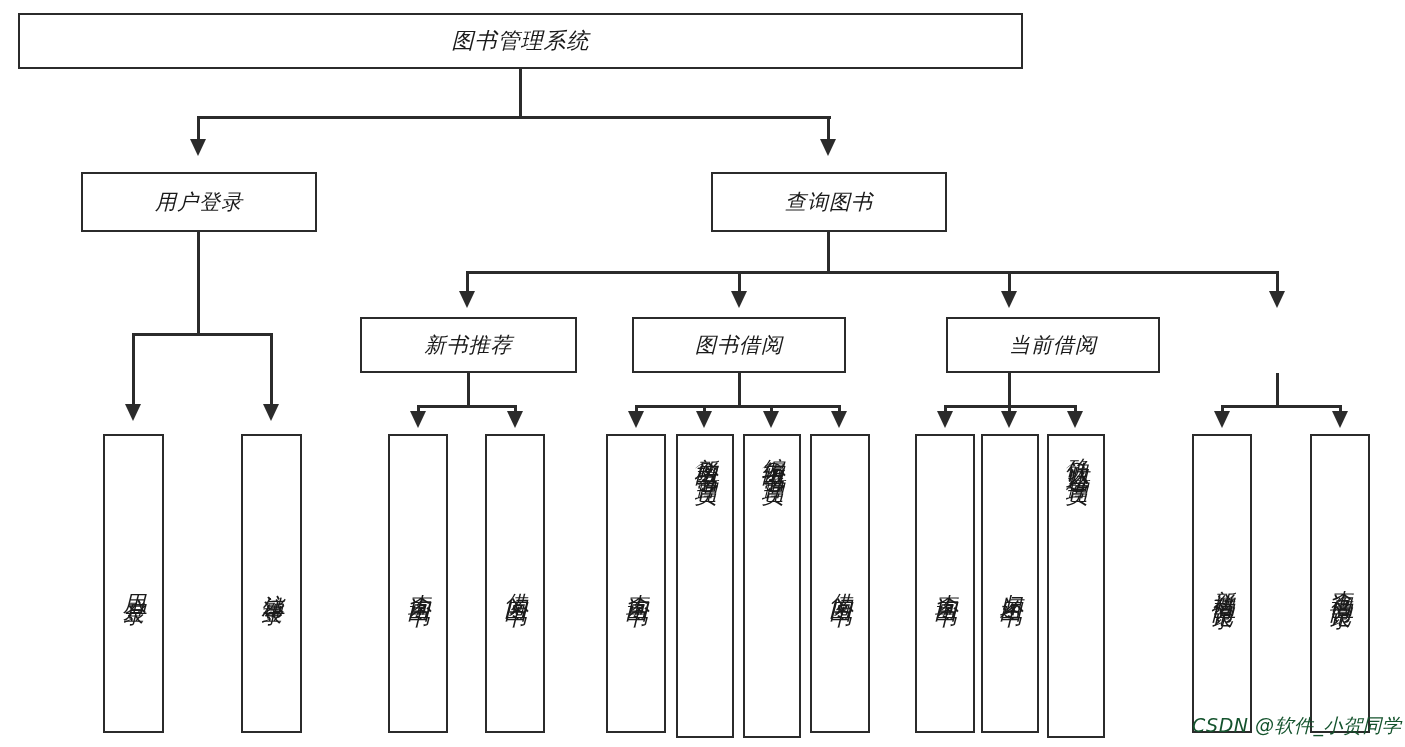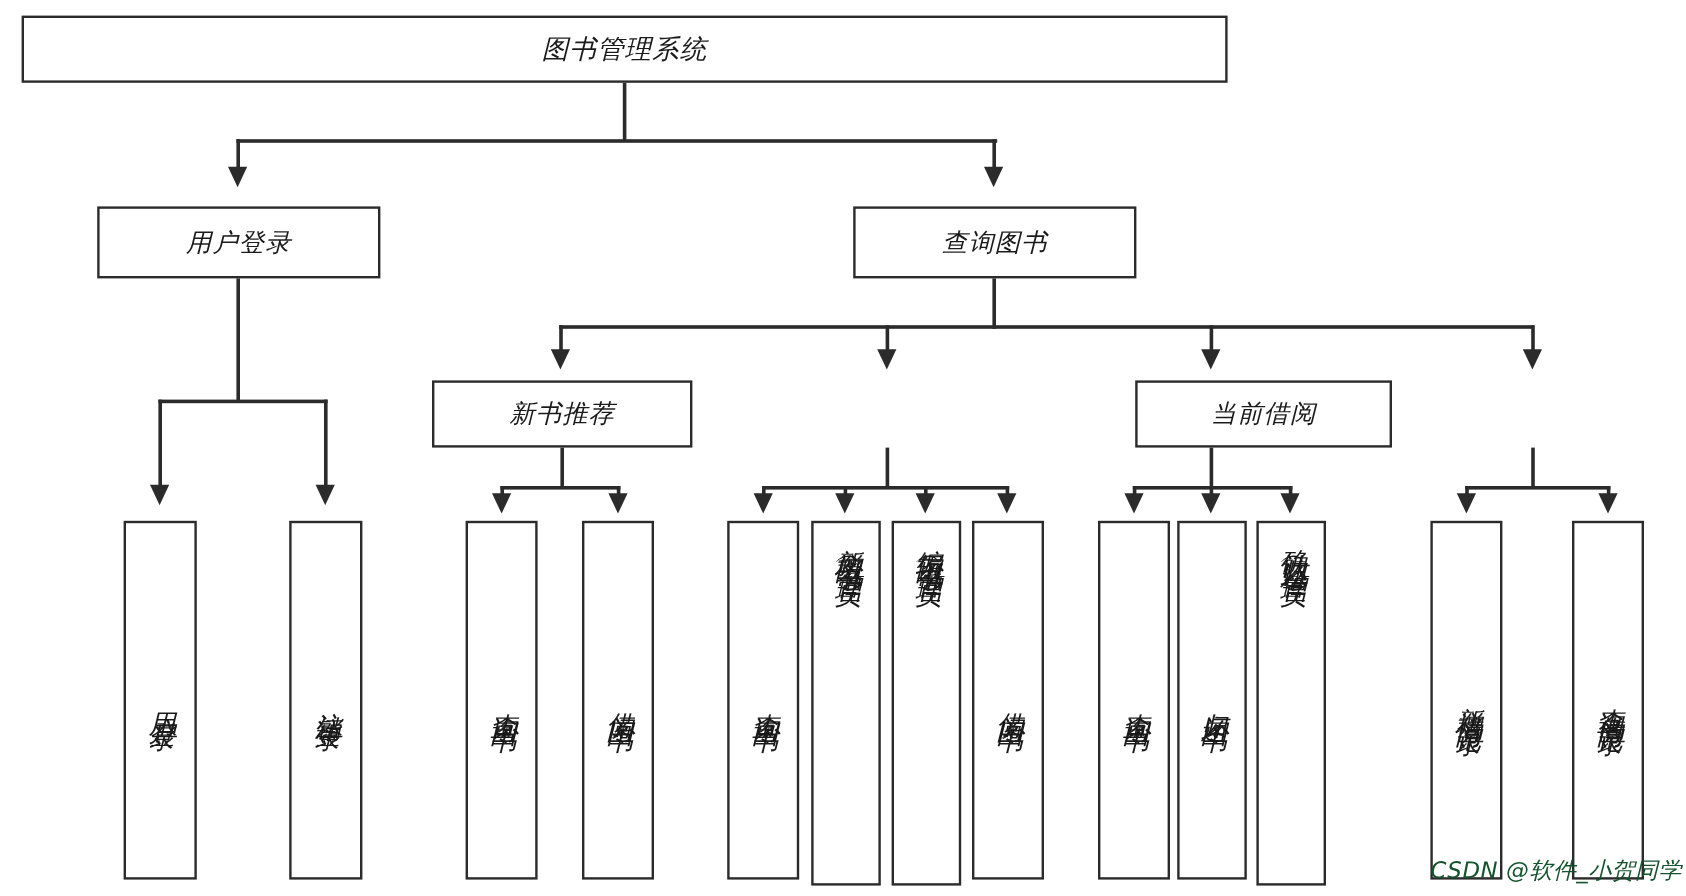--- a/index.html
+++ b/index.html
@@ -90,20 +90,23 @@
   <div class="ln v" style="left:1008px;top:271px;height:22px;"></div>
   <div class="ln v" style="left:1276px;top:271px;height:22px;"></div>
   <div class="arrow" style="left:459px;top:291px;"></div>
   <div class="arrow" style="left:731px;top:291px;"></div>
   <div class="arrow" style="left:1001px;top:291px;"></div>
   <div class="arrow" style="left:1269px;top:291px;"></div>
 
   <div class="node horiz" style="left:360px;top:317px;width:217px;height:56px;">
     <span>新书推荐</span>
   </div>
+  <div class="node horiz" style="left:632px;top:317px;width:214px;height:56px;">
+    <span>图书借阅</span>
+  </div>
   <div class="node horiz" style="left:902px;top:317px;width:214px;height:56px;margin-left:44px;">
     <span>当前借阅</span>
   </div>
 
   <div class="ln v" style="left:467px;top:373px;height:34px;"></div>
   <div class="ln h" style="left:417px;top:405px;width:100px;"></div>
   <div class="ln v" style="left:417px;top:405px;height:8px;"></div>
   <div class="ln v" style="left:514px;top:405px;height:8px;"></div>
   <div class="arrow" style="left:410px;top:411px;"></div>
   <div class="arrow" style="left:507px;top:411px;"></div>

